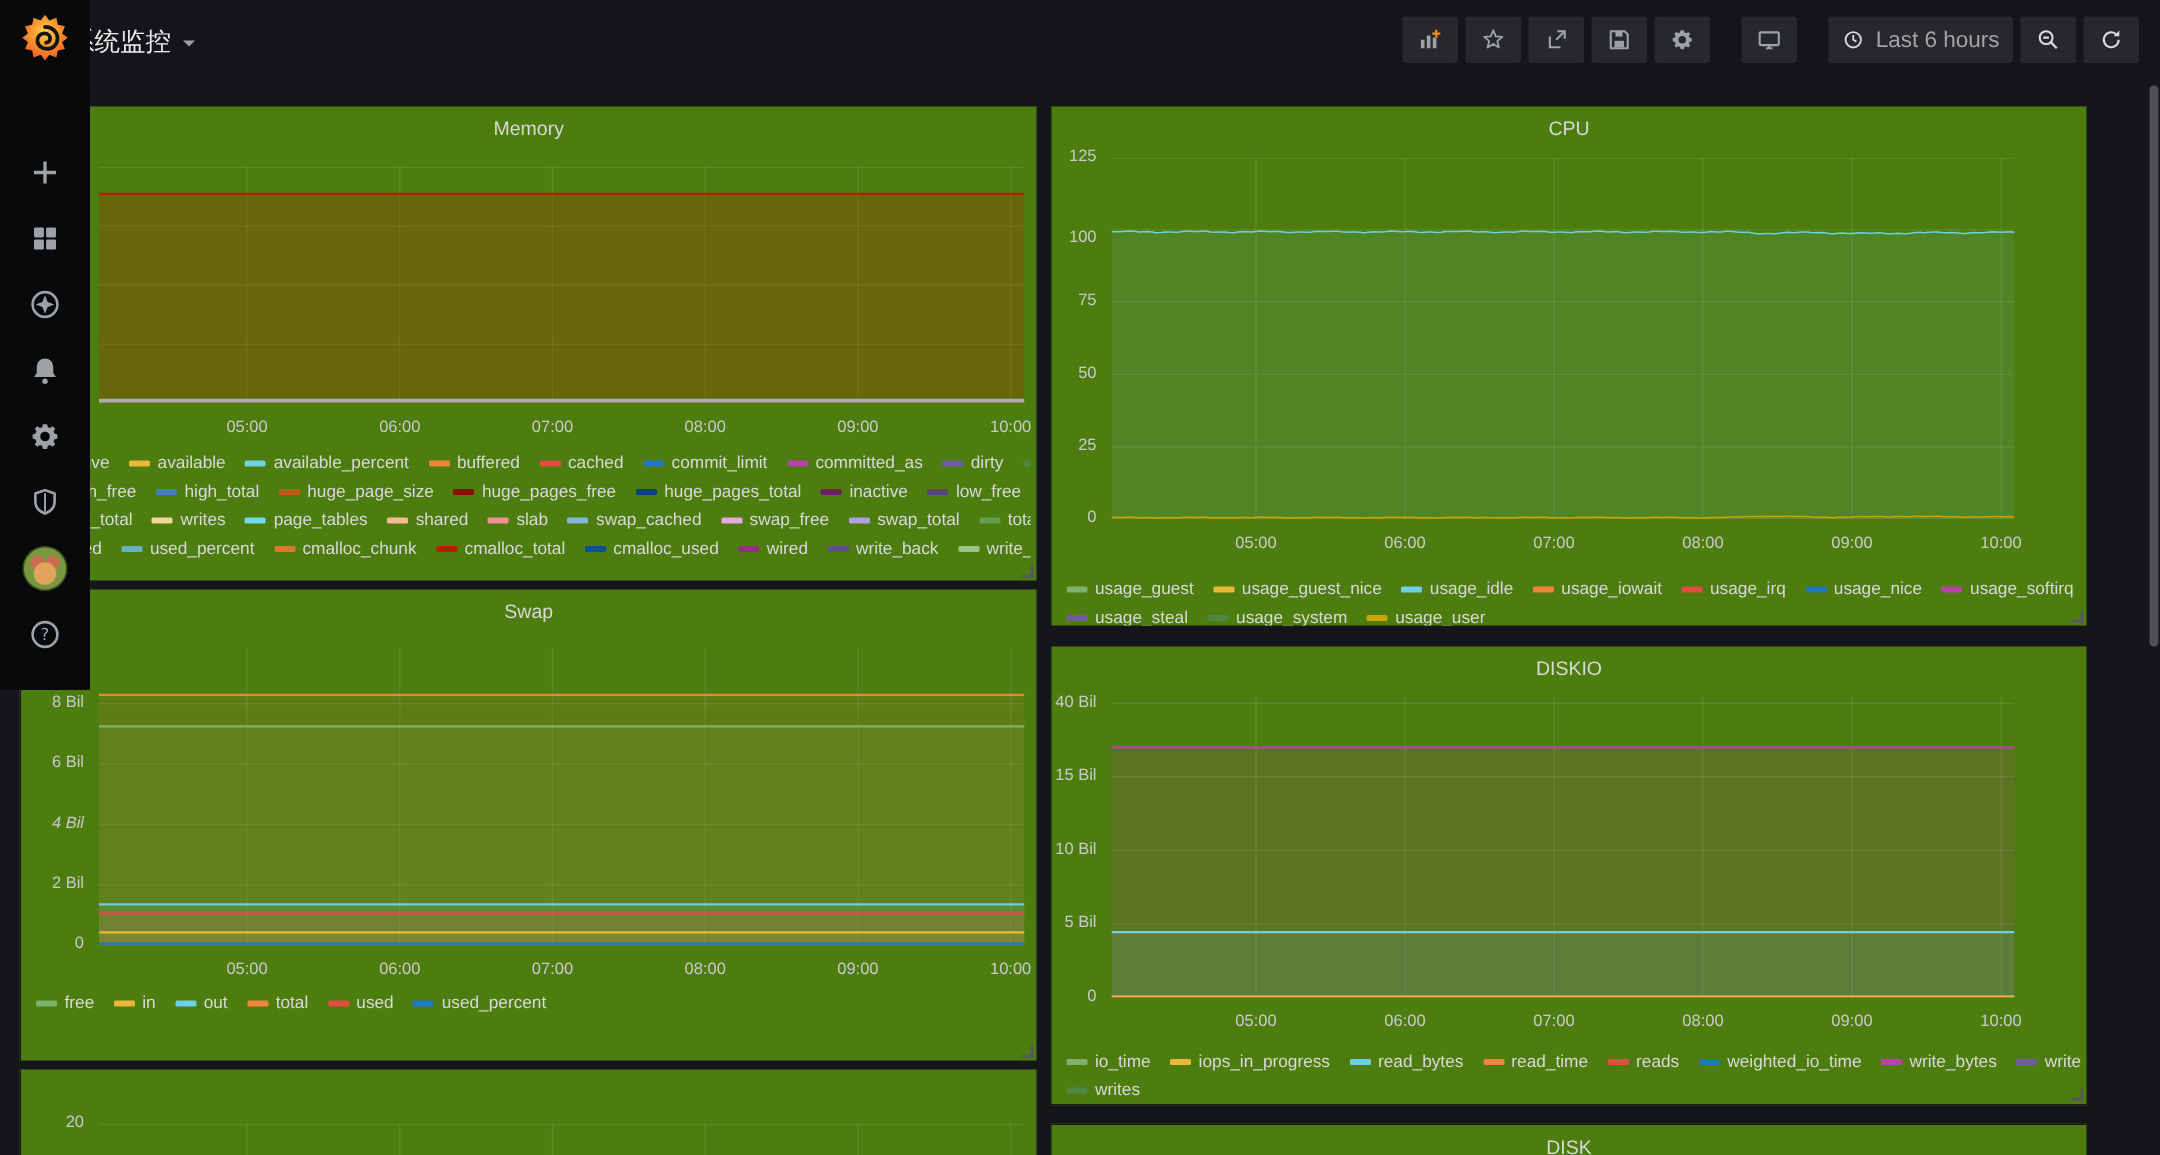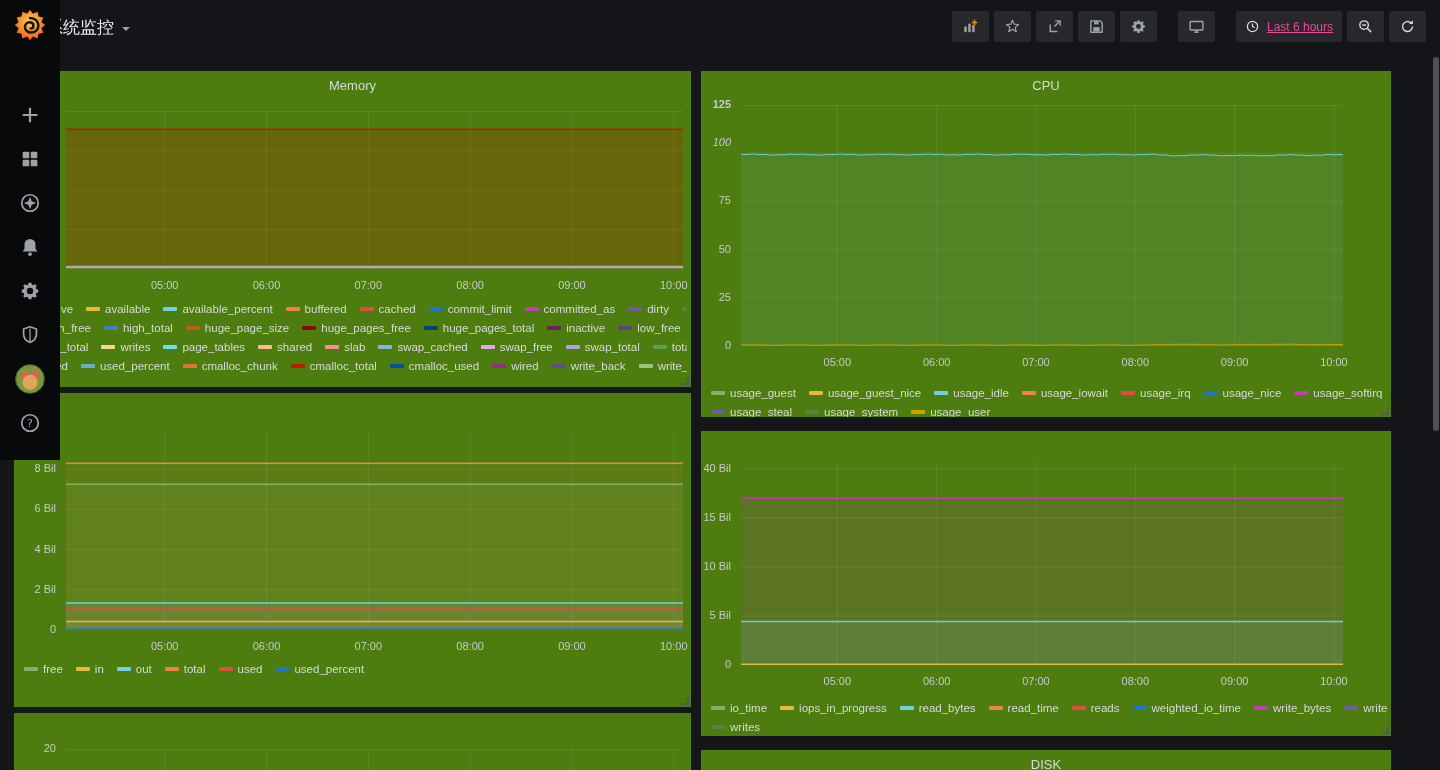--- a/index.html
+++ b/index.html
@@ -14,21 +14,21 @@
   #navbar{position:absolute;top:0;left:0;width:100%;height:55px;background:#141518;z-index:5;}
   #nav-title{position:absolute;left:46px;top:0;height:55px;display:flex;align-items:center;gap:8px;
     font-size:17px;color:#ebecec;cursor:pointer;z-index:6;white-space:nowrap;}
   .caret{width:0;height:0;border-left:4px solid transparent;border-right:4px solid transparent;
     border-top:4px solid #9fa2a5;margin-top:3px;}
   #nav-actions{position:absolute;right:14px;top:11px;display:flex;align-items:center;z-index:6;}
   .navbtn{height:31px;min-width:37px;padding:0 9px;background:#26282c;border:0;border-radius:2px;
     margin-left:5px;display:inline-flex;align-items:center;justify-content:center;gap:7px;
     cursor:pointer;color:#9ea2a6;}
   .navbtn.bright{color:#d8d9da;}
-  .navlabel{font-size:12px;color:#ec4899;text-decoration:underline;}
+  .navlabel{font-size:15px;color:#a3a3a3;}
   .gap{width:16px;}
   .nicon{display:flex;align-items:center;}
   .nicon svg{display:block;}
 
   
   #sidebar{position:absolute;left:0;top:0;width:60px;height:460px;background:#08090a;z-index:20;
     display:flex;flex-direction:column;align-items:center;}
   #logo{width:38px;height:38px;margin-top:8px;cursor:pointer;}
   .side-item{width:36px;height:30px;display:flex;align-items:center;justify-content:center;
     background:none;border:0;cursor:pointer;color:#9ea2a6;padding:0;}
@@ -322,22 +322,22 @@
             <span>write_back_tmp</span>
           </span>
         </div>
       </section>
       <section class="panel" style="left: 700px; top: 70px; width: 692px; height: 348px;">
         <div class="panel-title">CPU</div>
         <div class="ylab" style="width: 30px; top: 268px;">0</div>
         <div class="ylab" style="width: 30px; top: 219.8px;">25</div>
         <div class="ylab" style="width: 30px; top: 171.6px;">50</div>
         <div class="ylab" style="width: 30px; top: 123.4px;">75</div>
-        <div class="ylab" style="width: 30px; top: 65px; font-style: italic;">100</div>
-        <div class="ylab" style="width: 30px; top: 27px; font-weight: bold;">125</div>
+        <div class="ylab" style="width: 30px; top: 81px;">100</div>
+        <div class="ylab" style="width: 30px; top: 27px;">125</div>
         <div class="plot" style="left: 40px; top: 34px; width: 602px; height: 241px;">
           <svg width="602" height="241" style="display:block">
             <line x1="0" x2="602" y1="240.5" y2="240.5" stroke="rgba(255,255,255,0.09)" stroke-width="1"></line>
             <line x1="0" x2="602" y1="192.8" y2="192.8" stroke="rgba(255,255,255,0.09)" stroke-width="1"></line>
             <line x1="0" x2="602" y1="144.6" y2="144.6" stroke="rgba(255,255,255,0.09)" stroke-width="1"></line>
             <line x1="0" x2="602" y1="96.4" y2="96.4" stroke="rgba(255,255,255,0.09)" stroke-width="1"></line>
             <line x1="0" x2="602" y1="48.2" y2="48.2" stroke="rgba(255,255,255,0.09)" stroke-width="1"></line>
             <line x1="0" x2="602" y1="0.5" y2="0.5" stroke="rgba(255,255,255,0.09)" stroke-width="1"></line>
             <line x1="96.3" x2="96.3" y1="0" y2="241" stroke="rgba(255,255,255,0.09)" stroke-width="1"></line>
             <line x1="195.7" x2="195.7" y1="0" y2="241" stroke="rgba(255,255,255,0.09)" stroke-width="1"></line>
@@ -396,23 +396,24 @@
             <i style="background:#1F78C1"></i>
             <span>usage_nice</span>
           </span>
           <span class="legend-item">
             <i style="background:#BA43A9"></i>
             <span>usage_softirq</span>
           </span>
         </div>
       </section>
       <section class="panel" style="left: 13px; top: 392px; width: 679px; height: 316px;">
+        <div class="panel-title">Swap</div>
         <div class="ylab" style="width: 42px; top: 230px;">0</div>
         <div class="ylab" style="width: 42px; top: 189.798px;">2 Bil</div>
-        <div class="ylab" style="width: 42px; top: 149.596px;">4 Bil</div>
+        <div class="ylab" style="width: 42px; top: 149.596px; font-style: italic;">4 Bil</div>
         <div class="ylab" style="width: 42px; top: 109.394px;">6 Bil</div>
         <div class="ylab" style="width: 42px; top: 69.1919px;">8 Bil</div>
         <div class="plot" style="left: 52px; top: 38px; width: 617px; height: 199px;">
           <svg width="617" height="199" style="display:block">
             <line x1="0" x2="617" y1="198.5" y2="198.5" stroke="rgba(255,255,255,0.09)" stroke-width="1"></line>
             <line x1="0" x2="617" y1="158.8" y2="158.8" stroke="rgba(255,255,255,0.09)" stroke-width="1"></line>
             <line x1="0" x2="617" y1="118.6" y2="118.6" stroke="rgba(255,255,255,0.09)" stroke-width="1"></line>
             <line x1="0" x2="617" y1="78.4" y2="78.4" stroke="rgba(255,255,255,0.09)" stroke-width="1"></line>
             <line x1="0" x2="617" y1="38.2" y2="38.2" stroke="rgba(255,255,255,0.09)" stroke-width="1"></line>
             <line x1="98.7" x2="98.7" y1="0" y2="199" stroke="rgba(255,255,255,0.09)" stroke-width="1"></line>
@@ -462,20 +463,21 @@
             <i style="background:#E24D42"></i>
             <span>used</span>
           </span>
           <span class="legend-item">
             <i style="background:#1F78C1"></i>
             <span>used_percent</span>
           </span>
         </div>
       </section>
       <section class="panel" style="left: 700px; top: 430px; width: 692px; height: 307px;">
+        <div class="panel-title">DISKIO</div>
         <div class="ylab" style="width: 30px; top: 227px;">0</div>
         <div class="ylab" style="width: 30px; top: 177.971px;">5 Bil</div>
         <div class="ylab" style="width: 30px; top: 128.942px;">10 Bil</div>
         <div class="ylab" style="width: 30px; top: 79.9126px;">15 Bil</div>
         <div class="ylab" style="width: 30px; top: 30.8835px;">40 Bil</div>
         <div class="plot" style="left: 40px; top: 32px; width: 602px; height: 202px;">
           <svg width="602" height="202" style="display:block">
             <line x1="0" x2="602" y1="201.5" y2="201.5" stroke="rgba(255,255,255,0.09)" stroke-width="1"></line>
             <line x1="0" x2="602" y1="153.0" y2="153.0" stroke="rgba(255,255,255,0.09)" stroke-width="1"></line>
             <line x1="0" x2="602" y1="103.9" y2="103.9" stroke="rgba(255,255,255,0.09)" stroke-width="1"></line>

